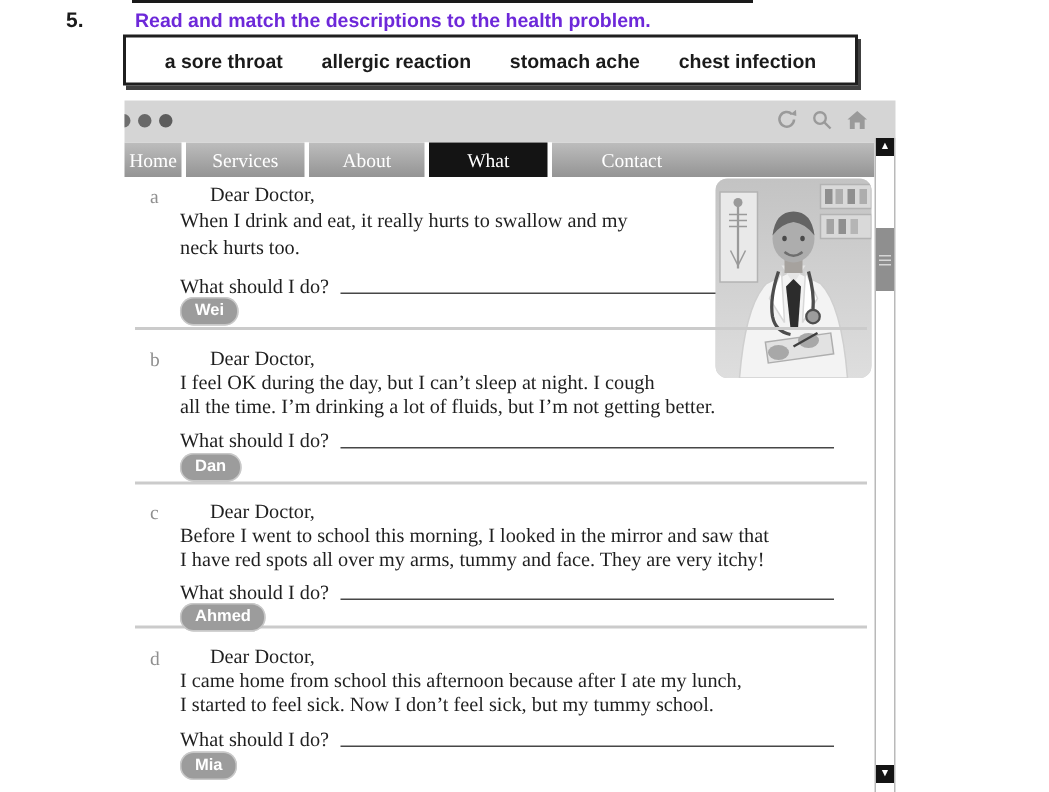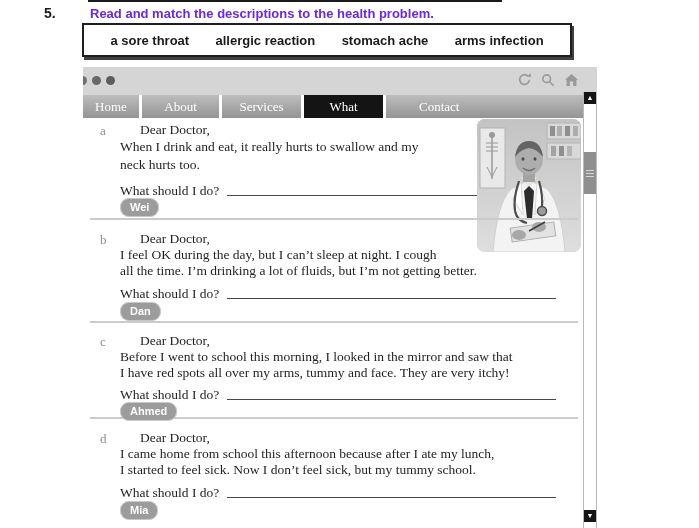--- a/index.html
+++ b/index.html
@@ -26,21 +26,21 @@
   .dot:nth-child(2){background:#686868;}
   .dot:nth-child(3){background:#5d5d5d;}
   .chrome-icons{position:absolute;right:18px;top:5px;display:flex;gap:9px;align-items:center;}
   .chrome-icons svg{display:block;}
 
   
   .nav-bar{position:absolute;left:83px;top:95px;width:500px;height:23px;display:flex;background:#fff;}
   .tab{height:23px;background:linear-gradient(#bdbdbd,#949494);color:#fff;
        font-family:"Liberation Serif",serif;font-size:13px;display:flex;align-items:center;
        justify-content:center;margin-right:3px;}
-  .tab-home{width:56px;}
+  .tab-home{width:38px;}
   .tab-about{width:77px;}
   .tab-services{width:79px;}
   .tab-blog{width:79px;background:#141414;}
   .tab-contact{flex:1;margin-right:0;justify-content:flex-start;padding-left:33px;box-sizing:border-box;}
 
   
   .content{position:absolute;left:83px;top:118px;width:500px;height:410px;background:#fff;}
 
   .divider{position:absolute;left:90px;width:488px;height:2px;background:#cbcbcb;}
   .div-1{top:218px;} .div-2{top:321px;} .div-3{top:417px;}
@@ -87,21 +87,21 @@
 
   <div class="crop-line"></div>
 
   <span class="ex-num">5.</span>
   <span class="ex-instr">Read and match the descriptions to the health problem.</span>
 
   <div class="word-bank">
     <span>a sore throat</span>
     <span>allergic reaction</span>
     <span>stomach ache</span>
-    <span>arms infection</span>
+    <span>chest infection</span>
   </div>
 
   <div class="chrome-bar">
     <div class="dots">
       <span class="dot"></span>
       <span class="dot"></span>
       <span class="dot"></span>
     </div>
     <div class="chrome-icons">
       <span>
@@ -119,22 +119,22 @@
       <span>
         <svg width="15" height="14" viewBox="0 0 16 15">
           <path d="M8 1 15 7.2 13.3 7.2 13.3 14 9.8 14 9.8 9.2 6.2 9.2 6.2 14 2.7 14 2.7 7.2 1 7.2z" fill="#9a9a9a"></path>
         </svg>
       </span>
     </div>
   </div>
 
   <div class="nav-bar">
     <div class="tab tab-home">Home</div>
+    <div class="tab tab-services">Services</div>
     <div class="tab tab-about">About</div>
-    <div class="tab tab-services">Services</div>
     <div class="tab tab-blog">What</div>
     <div class="tab tab-contact">Contact</div>
   </div>
 
   <div class="content"></div>
 
   <div class="photo">
     <svg width="104" height="133" viewBox="0 0 104 133">
       <defs>
         <linearGradient id="wall" x1="0" y1="0" x2="0" y2="1">

